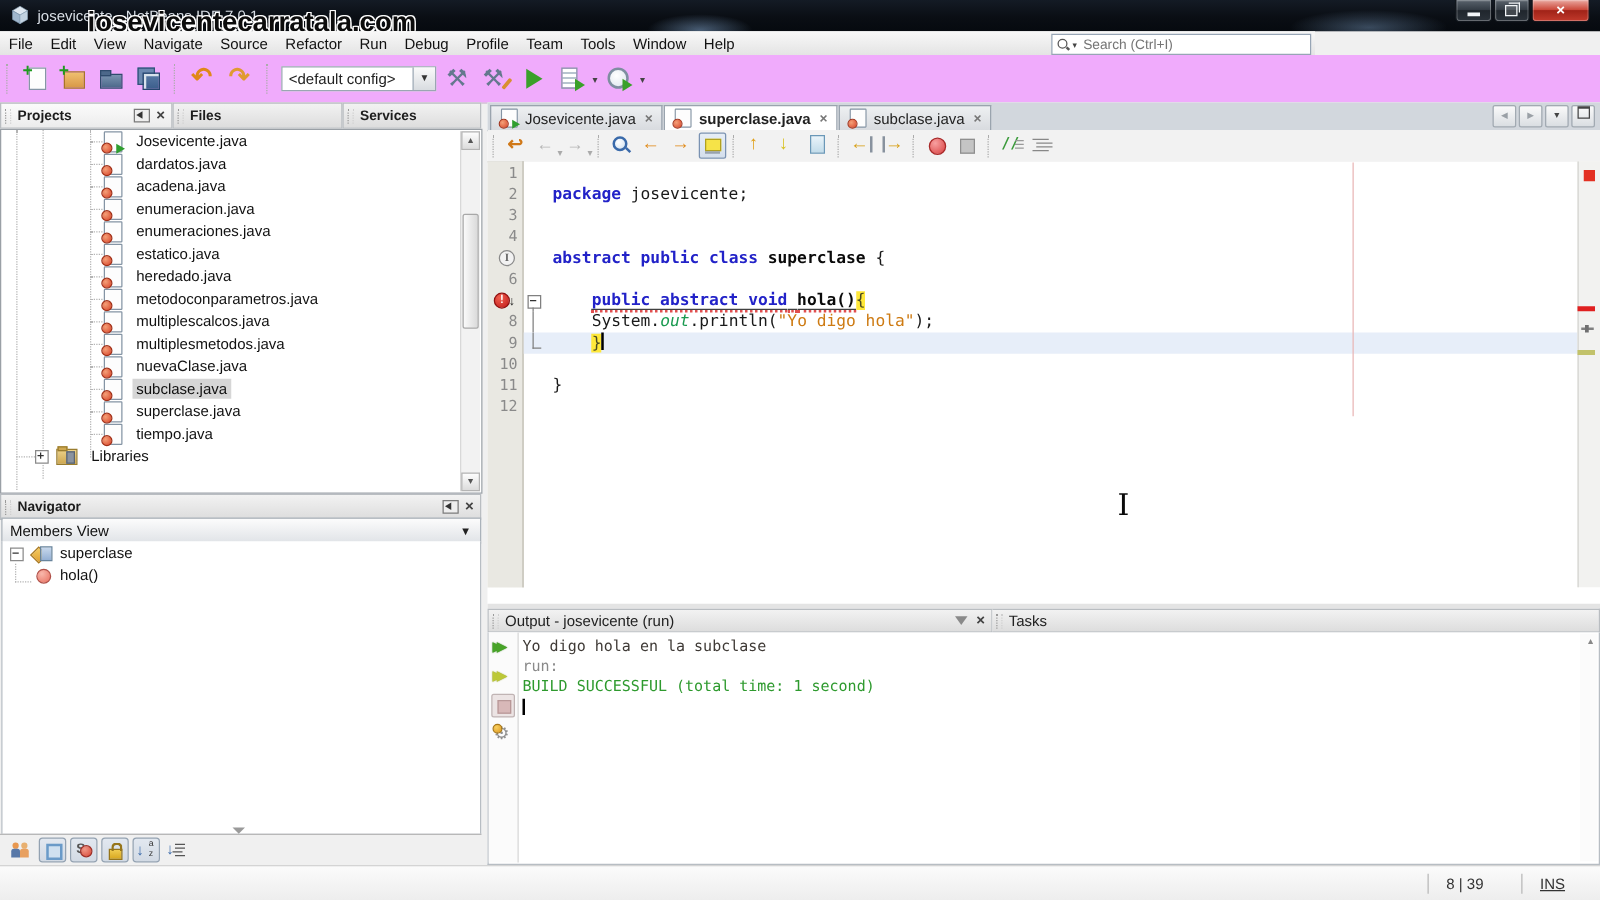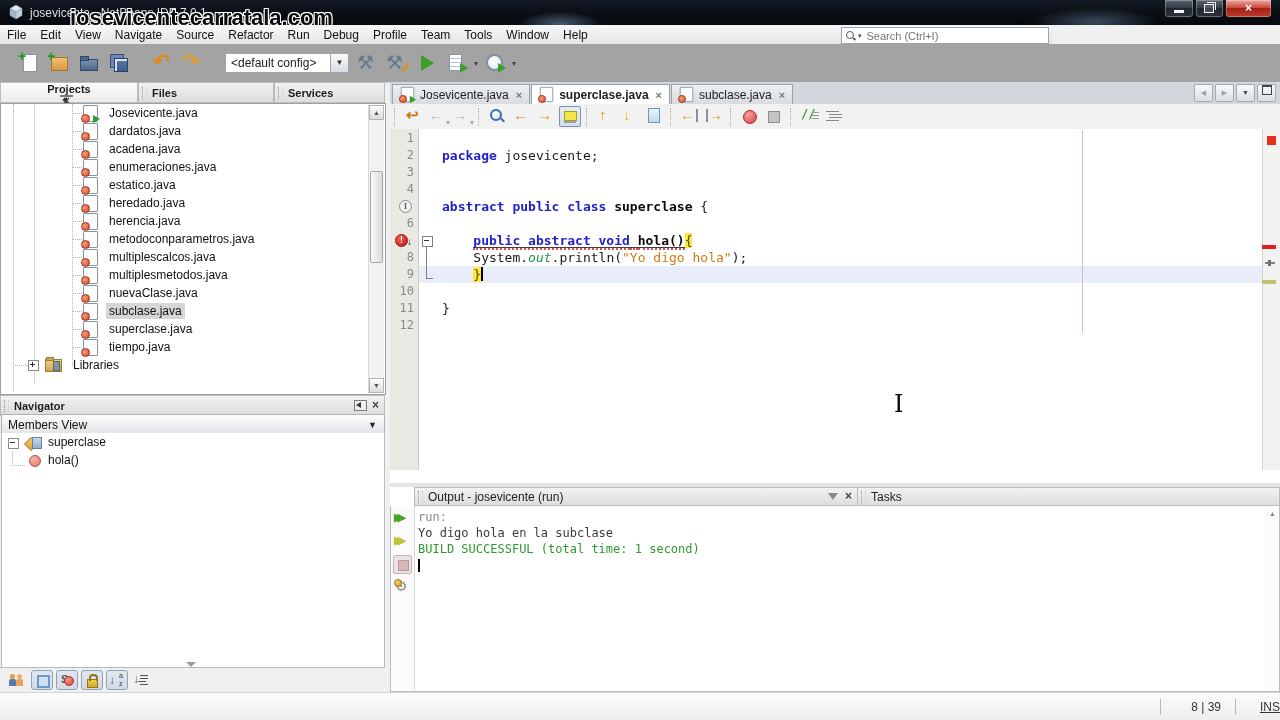--- a/index.html
+++ b/index.html
@@ -32,21 +32,21 @@
   .menu-item{padding:2px 7px;font-size:12px;color:#111;}
   .searchbox{position:absolute;right:3px;top:2px;width:206px;height:15px;background:#fff;border:1px solid #97a5b5;
     display:flex;align-items:center;}
   .mag{position:relative;width:9px;height:9px;margin-left:4px;}
   .mag::before{content:"";position:absolute;left:0;top:0;width:6px;height:6px;border:1.5px solid #555;border-radius:50%;}
   .mag::after{content:"";position:absolute;left:7px;top:7px;width:3px;height:1.5px;background:#555;transform:rotate(45deg);}
   .search-dd{font-size:7px;color:#444;margin:0 3px 0 3px;}
   .search-input{flex:1;border:none;outline:none;font-size:11px;color:#9a9a9a;background:transparent;font-family:"Liberation Sans",sans-serif;}
 
   
-  .toolbar{position:absolute;left:0;top:44px;width:1280px;height:38px;background:#a3a3a3;
+  .toolbar{position:absolute;left:0;top:44px;width:1280px;height:38px;background:#f0abfc;
     border-bottom:1px solid #cfcfcf;display:flex;align-items:center;}
   .tgrip{width:3px;height:24px;border-left:1px dotted #ababab;margin:0 5px;}
   .tbtn{width:28px;height:28px;margin:0 1px;position:relative;display:inline-block;}
   .tic{position:absolute;left:3px;top:3px;width:22px;height:22px;}
   .tic-new-file::before{content:"";position:absolute;left:5px;top:2px;width:12px;height:16px;background:#fdfdfd;border:1px solid #8696a6;}
   .tic-new-file::after{content:"+";position:absolute;left:0px;top:-4px;color:#1f9a1f;font-weight:bold;font-size:14px;}
   .tic-new-project::before{content:"";position:absolute;left:3px;top:5px;width:15px;height:12px;background:linear-gradient(180deg,#f0c070,#d89848);border:1px solid #a87428;}
   .tic-new-project::after{content:"+";position:absolute;left:-1px;top:-4px;color:#1f9a1f;font-weight:bold;font-size:14px;}
   .tic-open-project::before{content:"";position:absolute;left:2px;top:7px;width:16px;height:10px;background:linear-gradient(180deg,#7a94b0,#4c688a);border:1px solid #2e4a6c;}
   .tic-open-project::after{content:"";position:absolute;left:2px;top:4px;width:7px;height:3px;background:#4c688a;border:1px solid #2e4a6c;}
@@ -225,21 +225,21 @@
   .es-error-line{position:absolute;left:1px;top:116px;width:14px;height:4px;background:#e02020;}
   .es-caret{position:absolute;left:3px;top:133px;width:10px;height:2px;background:#808080;}
   .es-caret::before{content:"";position:absolute;left:3px;top:-2px;width:3px;height:6px;background:#707070;}
   .es-warn{position:absolute;left:1px;top:151px;width:14px;height:4px;background:#c2c26a;}
   .ibeam{position:absolute;left:504px;top:263px;font-family:"DejaVu Serif",serif;font-size:24px;color:#0a0a0a;line-height:24px;}
 
   
   .outsplit{position:absolute;left:0;top:401px;width:890px;height:4px;background:#e4e4e4;}
   .output{position:absolute;left:0;top:405px;width:890px;height:205px;}
   .outheader{position:absolute;left:0;top:0;width:890px;height:19px;display:flex;}
-  .outcap{width:444px;display:flex;align-items:center;background:linear-gradient(180deg,#f2f2f2,#dddddd);border:1px solid #b9bdc1;box-sizing:border-box;margin-left:24px;}
+  .outcap{width:404px;display:flex;align-items:center;background:linear-gradient(180deg,#f2f2f2,#dddddd);border:1px solid #b9bdc1;box-sizing:border-box;}
   .taskcap{flex:1;display:flex;align-items:center;background:linear-gradient(180deg,#f2f2f2,#dddddd);border:1px solid #b9bdc1;border-left:none;box-sizing:border-box;}
   .funnel{width:0;height:0;border-left:5px solid transparent;border-right:5px solid transparent;border-top:7px solid #8a8a8a;margin-right:7px;position:relative;}
   .outbody{position:absolute;left:0;top:19px;width:890px;height:186px;background:#fff;border:1px solid #b7bdc3;border-top:none;box-sizing:border-box;}
   .outtools{position:absolute;left:0;top:0;width:23px;height:184px;border-right:1px solid #d8d8d8;background:#fbfbfb;}
   .obtn{position:absolute;left:2px;width:19px;height:19px;}
   .oic-rerun::before{content:"▶▶";position:absolute;left:1px;top:2px;font-size:11px;letter-spacing:-5px;color:#48a428;text-shadow:0 0 1px #2a7a14;}
   .oic-rerun-alt::before{content:"▶▶";position:absolute;left:1px;top:2px;font-size:11px;letter-spacing:-5px;color:#bcc838;text-shadow:0 0 1px #8a9420;}
   .oic-stop-build{border:1px solid #c0b4b4;background:#ece4e4;border-radius:2px;box-sizing:border-box;}
   .oic-stop-build::before{content:"";position:absolute;left:4px;top:4px;width:9px;height:9px;background:#d8b8b8;border:1px solid #b89898;}
   .oic-ant-settings::before{content:"⚙";position:absolute;left:2px;top:0px;font-size:14px;color:#909090;}
@@ -249,22 +249,22 @@
   .oline.std{color:#3f3a36;}
   .oline.ok{color:#2e9a2e;}
   .ocaret{width:2px;height:13px;background:#000;margin-top:2px;}
   .outscroll{position:absolute;right:1px;top:1px;width:14px;height:182px;background:#fbfbfb;}
   .outscroll .up{position:absolute;right:2px;top:3px;font-size:7px;color:#888;}
 
   
   .statusbar{position:absolute;left:0;top:692px;width:1280px;height:28px;background:linear-gradient(180deg,#fbfbfb,#ededed);
     border-top:1px solid #d4d4d4;display:flex;align-items:center;justify-content:flex-end;font-size:12px;color:#333;}
   .ssep{width:1px;height:16px;background:#b8b8b8;margin:0 14px;}
-  .sitem{min-width:46px;text-align:right;}
-  .sitem.ins{min-width:30px;text-decoration:underline;}
+  .sitem{min-width:46px;text-align:left;}
+  .sitem.ins{margin-right:18px;min-width:30px;text-decoration:underline;}
 </style>
 </head>
 <body>
 
 <div id="app">
 
   <div class="titlebar">
     <svg class="nb-cube" width="16" height="16" viewBox="0 0 16 16">
       <polygon points="8,1 14,4.5 8,8 2,4.5" fill="#dfe8f0" stroke="#8fa6bc" stroke-width="0.5"></polygon>
       <polygon points="2,4.5 8,8 8,15 2,11.5" fill="#9fb6cc" stroke="#7a94ac" stroke-width="0.5"></polygon>
@@ -356,21 +356,21 @@
         <span class="dd-arrow">▾</span>
         <span class="tbtn">
           <span class="tic tic-profile"></span>
         </span>
         <span class="dd-arrow">▾</span>
       </span>
   </div>
 
   <div class="leftcol">
     <div class="proj-tabs">
-      <div class="ptab active" style="width:136px;flex-direction:column;">
+      <div class="ptab active" style="width:136px;">
         <span class="hgrip"></span>
         <span>Projects</span>
         <span class="spacer"></span>
         <span class="dock-icon"></span>
         <span class="close-x">×</span>
       </div>
       <div class="ptab" style="width:134px;">
         <span class="hgrip"></span>
         <span>Files</span>
         <span class="spacer"></span>
@@ -400,36 +400,36 @@
             <span class="tree-label">dardatos.java</span>
           </div>
           <div class="tree-row">
             <span class="stub"></span>
             <span class="jicon"></span>
             <span class="tree-label">acadena.java</span>
           </div>
           <div class="tree-row">
             <span class="stub"></span>
             <span class="jicon"></span>
+            <span class="tree-label">enumeracion.java</span>
+          </div>
+          <div class="tree-row">
+            <span class="stub"></span>
+            <span class="jicon"></span>
             <span class="tree-label">enumeraciones.java</span>
           </div>
           <div class="tree-row">
             <span class="stub"></span>
             <span class="jicon"></span>
             <span class="tree-label">estatico.java</span>
           </div>
           <div class="tree-row">
             <span class="stub"></span>
             <span class="jicon"></span>
             <span class="tree-label">heredado.java</span>
-          </div>
-          <div class="tree-row">
-            <span class="stub"></span>
-            <span class="jicon"></span>
-            <span class="tree-label">herencia.java</span>
           </div>
           <div class="tree-row">
             <span class="stub"></span>
             <span class="jicon"></span>
             <span class="tree-label">metodoconparametros.java</span>
           </div>
           <div class="tree-row">
             <span class="stub"></span>
             <span class="jicon"></span>
             <span class="tree-label">multiplescalcos.java</span>
@@ -664,22 +664,22 @@
         </div>
       </div>
       <div class="outbody">
         <div class="outtools" id="output-tools">
             <div class="obtn oic-rerun" style="top: 3px;"></div>
             <div class="obtn oic-rerun-alt" style="top: 26px;"></div>
             <div class="obtn oic-stop-build" style="top: 49px;"></div>
             <div class="obtn oic-ant-settings" style="top: 72px;"></div>
           </div>
         <div id="output-lines">
+            <div class="oline std">Yo digo hola en la subclase</div>
             <div class="oline muted">run:</div>
-            <div class="oline std">Yo digo hola en la subclase</div>
             <div class="oline ok">BUILD SUCCESSFUL (total time: 1 second)</div>
             <div class="ocaret"></div>
           </div>
         <div class="outscroll">
             <span class="up">▲</span>
           </div>
       </div>
     </div>
   </div>
 

